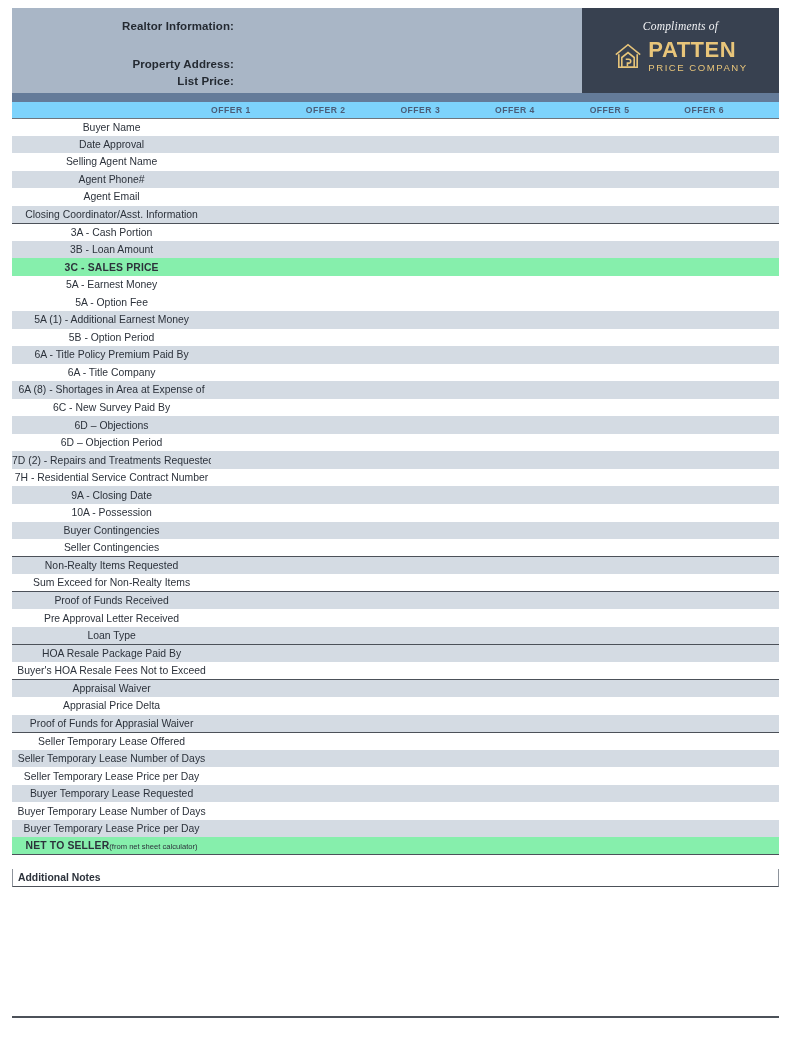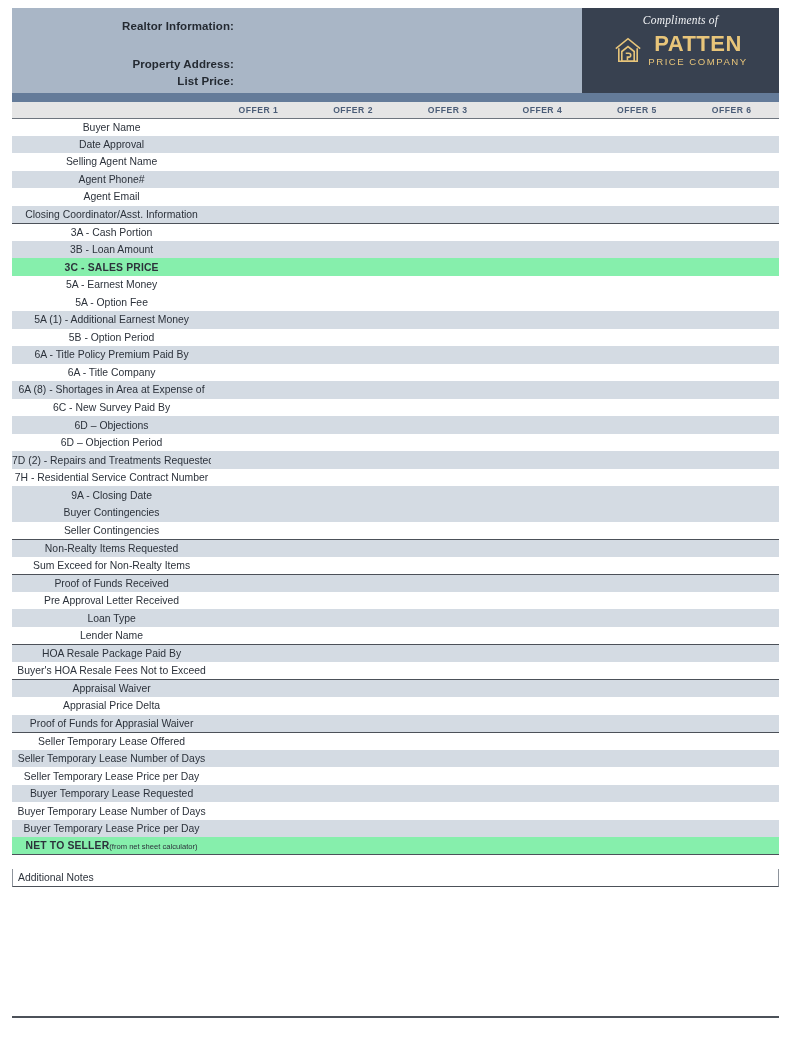--- a/index.html
+++ b/index.html
@@ -49,37 +49,37 @@
   .hdr-listprice { top: 67px; }
 
   .header-right {
     flex: 1 1 auto;
     background: #384150;
     height: 85px;
     display: flex;
     flex-direction: column;
     align-items: center;
     justify-content: flex-start;
-    padding-top: 6px;
+    padding-top: 12px;
   }
   .compliments {
     font-family: "Liberation Serif", serif;
     font-style: italic;
     font-size: 11.5px;
     color: #f2f3f5;
     letter-spacing: .2px;
   }
   .logo-row {
     display: flex;
     align-items: center;
     gap: 5px;
     margin-top: 7px;
   }
   .logo-mark { flex: 0 0 auto; line-height: 0; }
-  .logo-words { display: flex; flex-direction: column; line-height: 1; align-items: center; }
+  .logo-words { display: flex; flex-direction: column; line-height: 1; }
   .logo-patten {
     font-family: "Liberation Sans", sans-serif;
     font-weight: bold;
     font-size: 22px;
     letter-spacing: .5px;
     color: #e8c57a;
   }
   .logo-title {
     font-family: "Liberation Sans", sans-serif;
     font-size: 9.6px;
@@ -126,22 +126,22 @@
   }
   td.label {
     padding-left: 5px;
     text-align: center;
     white-space: nowrap;
     overflow: hidden;
   }
 
   
   tr.head-row th {
-    background: #e5e5e5;
-    text-align: center;
+    background: #7dd3fc;
+    text-align: left;
     font-weight: bold;
     font-size: 8.6px;
     letter-spacing: .5px;
     color: #4a5c77;
     height: 16px;
     border-bottom: 1.6px solid #6e757e;
   }
   tr.head-row th.label { border-bottom: 1.6px solid #6e757e; }
 
   
@@ -171,20 +171,21 @@
     height: 18px;
     background: #ffffff;
     border: 1.1px solid #8e949c;
     border-top: 0;
     border-bottom: 1.9px solid #4c5159;
     font-size: 10.4px;
     color: #2c323b;
     padding-left: 5px;
     display: flex;
     align-items: center;
+    font-weight: bold;
   }
 
   
   .bottom-rule {
     position: absolute;
     left: 12px;
     top: 1016px;
     width: 767px;
     height: 0;
     border-top: 2px solid #4c5159;
@@ -438,20 +439,29 @@
         </tr>
         <tr class="shade">
           <td class="label">9A - Closing Date</td>
           <td class="offer"></td>
           <td class="offer"></td>
           <td class="offer"></td>
           <td class="offer"></td>
           <td class="offer"></td>
           <td class="offer"></td>
         </tr>
+        <tr class="plain">
+          <td class="label">10A - Possession</td>
+          <td class="offer"></td>
+          <td class="offer"></td>
+          <td class="offer"></td>
+          <td class="offer"></td>
+          <td class="offer"></td>
+          <td class="offer"></td>
+        </tr>
         <tr class="shade">
           <td class="label">Buyer Contingencies</td>
           <td class="offer"></td>
           <td class="offer"></td>
           <td class="offer"></td>
           <td class="offer"></td>
           <td class="offer"></td>
           <td class="offer"></td>
         </tr>
         <tr class="plain">
@@ -494,29 +504,20 @@
           <td class="label">Pre Approval Letter Received</td>
           <td class="offer"></td>
           <td class="offer"></td>
           <td class="offer"></td>
           <td class="offer"></td>
           <td class="offer"></td>
           <td class="offer"></td>
         </tr>
         <tr class="shade">
           <td class="label">Loan Type</td>
-          <td class="offer"></td>
-          <td class="offer"></td>
-          <td class="offer"></td>
-          <td class="offer"></td>
-          <td class="offer"></td>
-          <td class="offer"></td>
-        </tr>
-        <tr class="plain">
-          <td class="label">Lender Name</td>
           <td class="offer"></td>
           <td class="offer"></td>
           <td class="offer"></td>
           <td class="offer"></td>
           <td class="offer"></td>
           <td class="offer"></td>
         </tr>
         <tr class="shade sep-top">
           <td class="label">HOA Resale Package Paid By</td>
           <td class="offer"></td>

